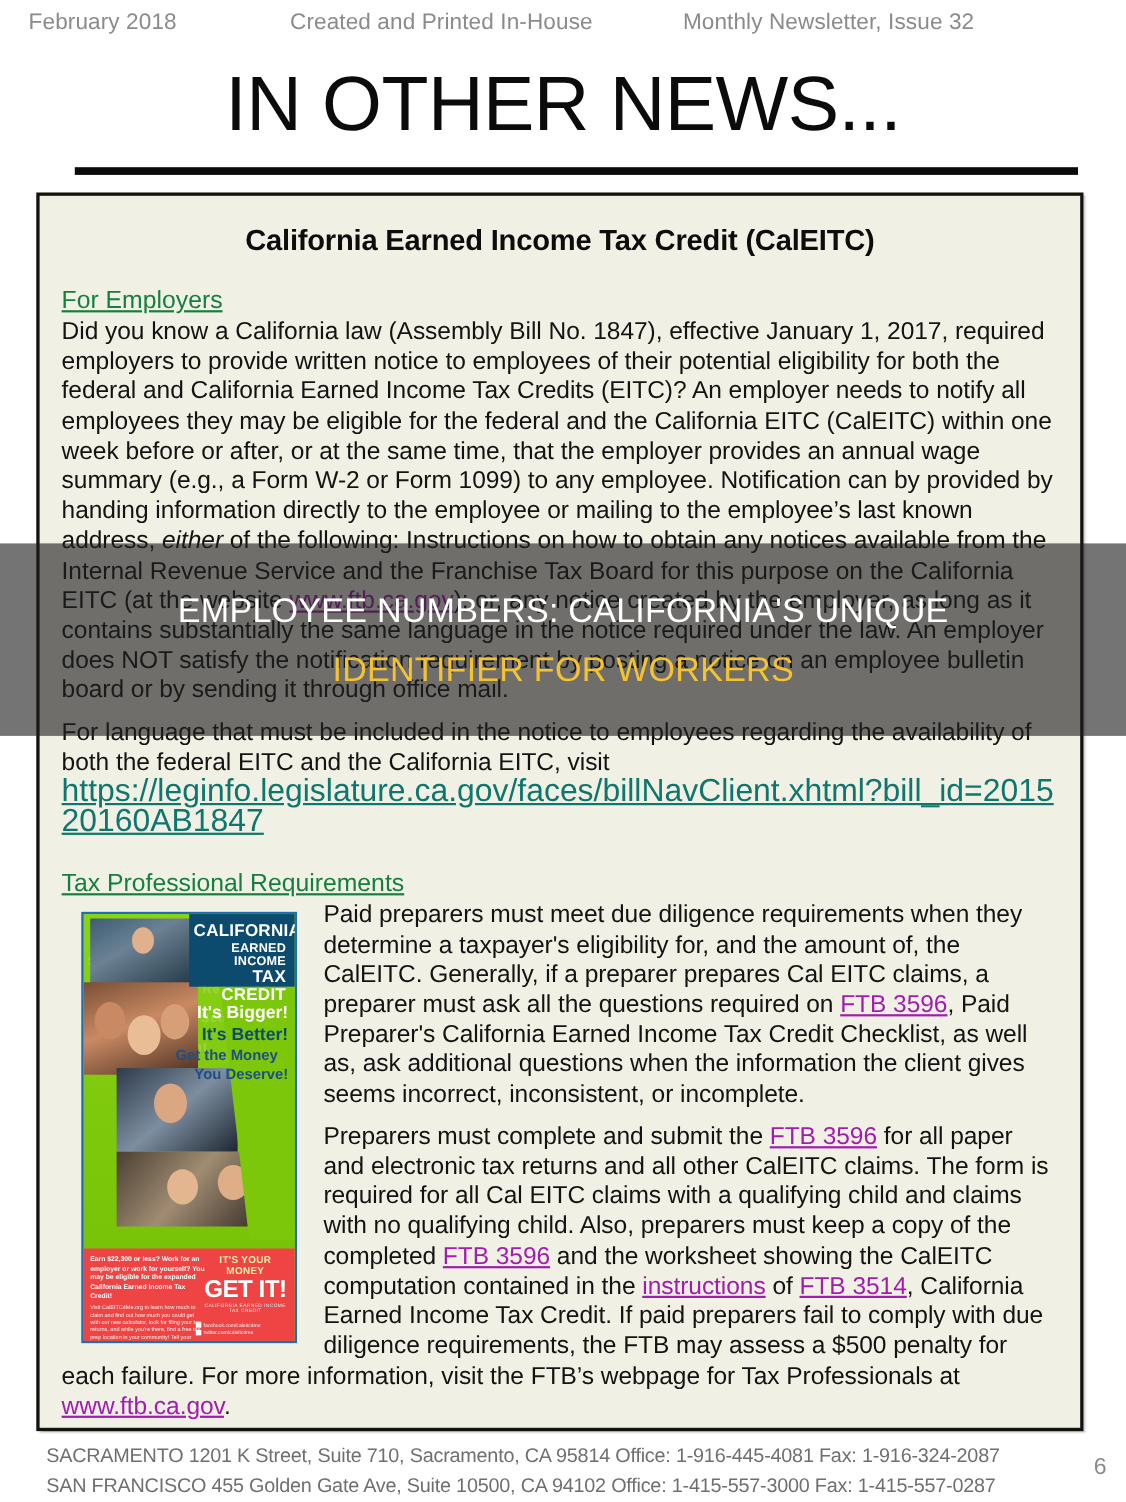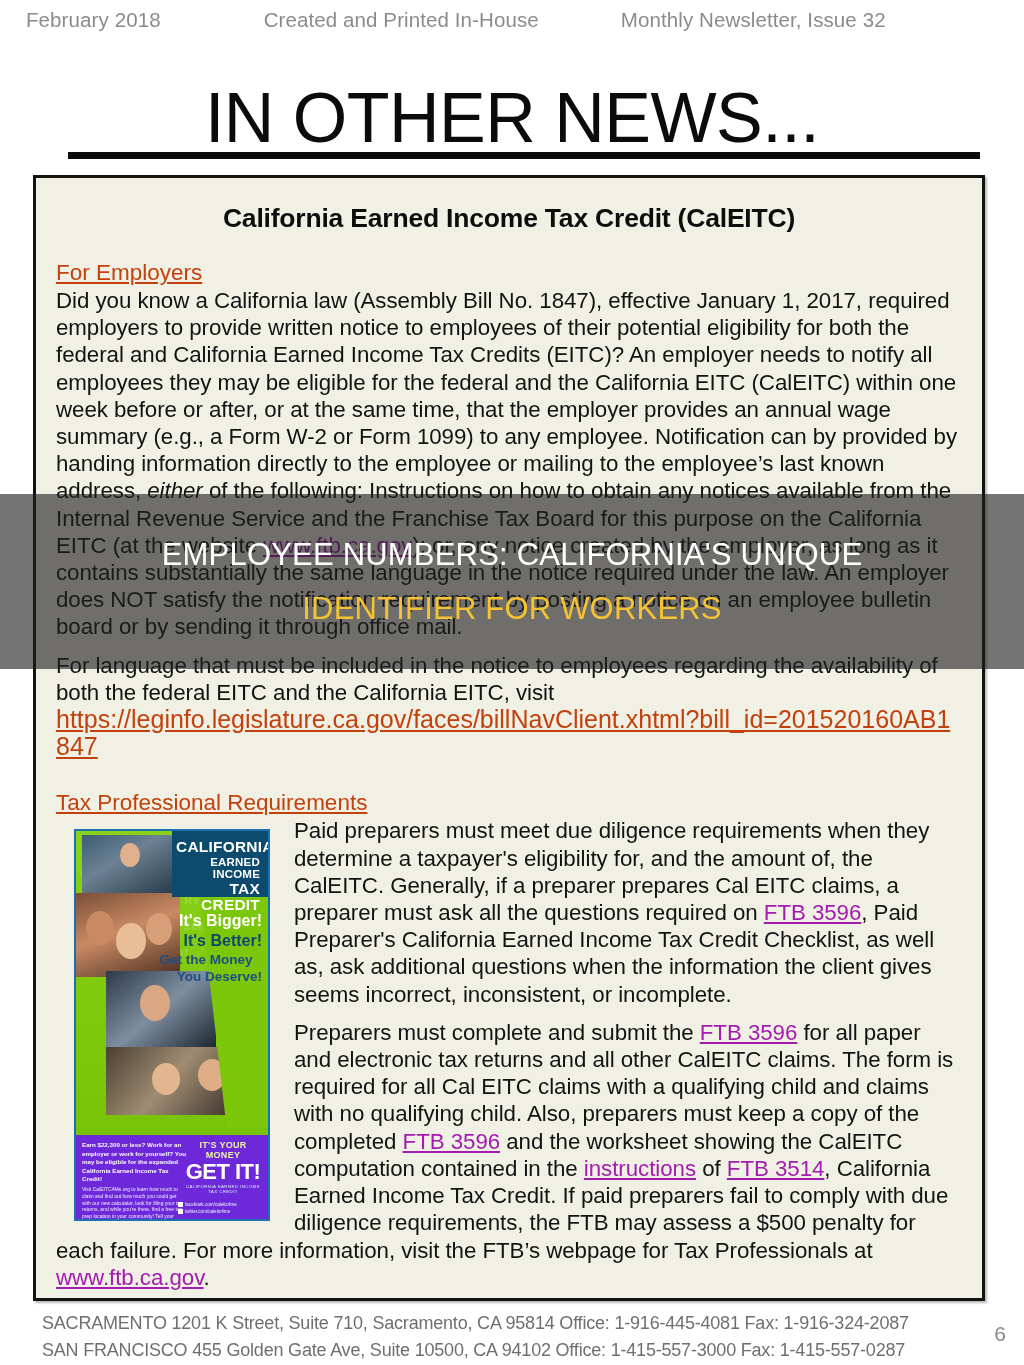--- a/index.html
+++ b/index.html
@@ -32,21 +32,21 @@
     letter-spacing: 0.1px;
     white-space: nowrap;
   }
   .h-date   { margin-left: 26px; }
   .h-center { margin-left: 103px; }
   .h-issue  { margin-left: 82px; }
 
   
   .nl-title {
     position: absolute;
-    top: 80px;
+    top: 56px;
     left: 0;
     width: 1024px;
     text-align: center;
     font-size: 70px;
     line-height: 76px;
     font-weight: 400;
     color: #0b0b0b;
     letter-spacing: -0.5px;
   }
   .title-rule {
@@ -78,21 +78,21 @@
     text-align: center;
     font-size: 26.5px;
     font-weight: bold;
     color: #0d0d0d;
     margin: 11px 0 26px 0;
     letter-spacing: -0.2px;
   }
 
   .sec-head {
     font-size: 22.5px;
-    color: #c2410c;
+    color: #15803d;
     text-decoration: underline;
     text-underline-offset: 2px;
     margin: 0 0 1px 0;
     display: inline-block;
   }
 
   p.body {
     font-size: 22.3px;
     line-height: 27.2px;
     color: #131313;
@@ -102,23 +102,23 @@
   }
   p.gap { margin-top: 11px; }
 
   a.lnk {
     color: #a21caf;
     text-decoration: underline;
   }
   .ital { font-style: italic; }
 
   .url-line {
-    font-size: 25px;
+    font-size: 29px;
     line-height: 27.2px;
-    color: #c2410c;
+    color: #0f766e;
     text-decoration: underline;
     word-break: break-all;
   }
 
   
   .poster-wrap {
     float: left;
     width: 196px;
     height: 392px;
     margin: 12px 24px 6px 18px;
@@ -202,21 +202,21 @@
     right: -2px; top: 66px;
     width: 70px; height: 230px;
     background: #7cc70a;
     clip-path: polygon(0 0, 100% 0, 100% 100%, 38% 100%);
   }
 
   .p-blue {
     position: absolute;
     left: 0; right: 0; bottom: 0;
     height: 84px;
-    background: #6d28d9;
+    background: #ef4444;
     color: #ffffff;
   }
   .p-blue .bl-txt {
     position: absolute;
     left: 6px; top: 6px;
     width: 104px;
     font-size: 6.2px;
     line-height: 8.4px;
     font-weight: bold;
     color: #fdfdfd;

